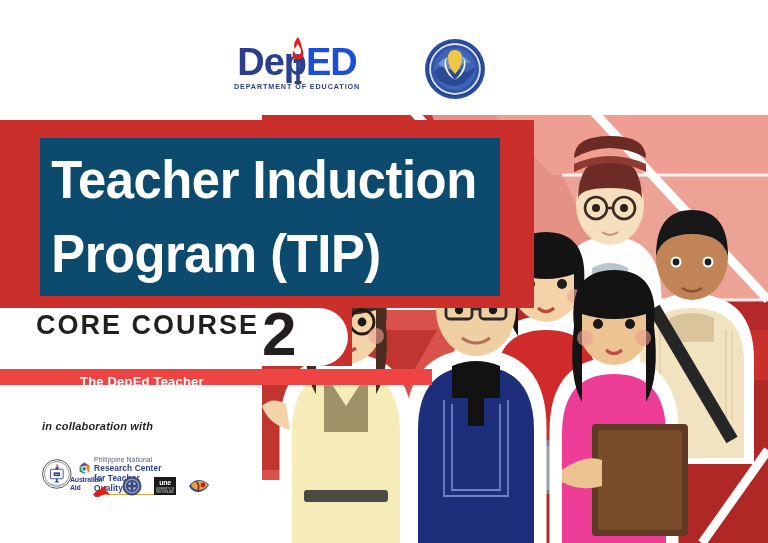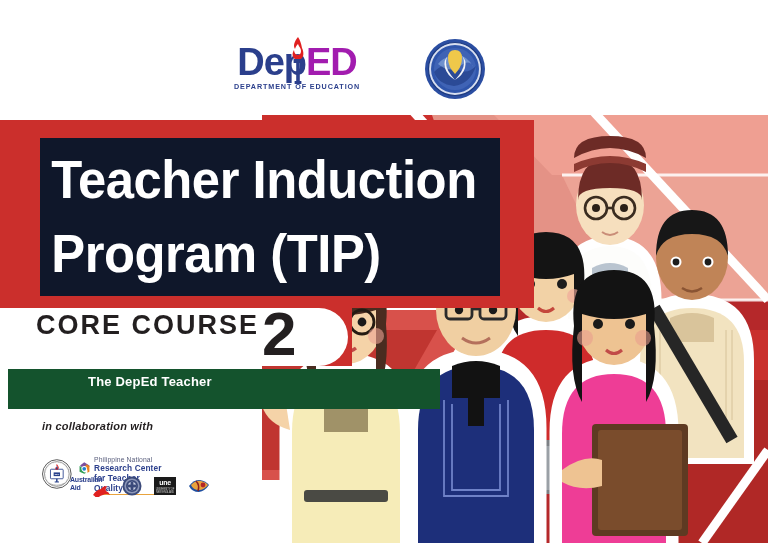--- a/index.html
+++ b/index.html
@@ -31,21 +31,21 @@
   }
   .deped-logo{
     position:absolute;left:222px;top:42px;width:150px;height:56px;
   }
   .deped-word{
     position:relative;height:40px;width:150px;
     font-size:38px;font-weight:bold;letter-spacing:-1px;
     line-height:40px;text-align:center;
   }
   .deped-word .dep{color:#2b3f8c;}
-  .deped-word .ed{color:#a21caf;}
+  .deped-word .ed{color:#1d4ed8;}
   .torch{
     position:absolute;left:68px;top:-6px;width:16px;height:48px;
   }
   .deped-sub{
     position:absolute;left:0;top:40px;width:150px;
     text-align:center;
     font-size:7.2px;font-weight:bold;letter-spacing:.9px;
     color:#2b3f8c;
     font-family:Liberation Sans, sans-serif;
   }
@@ -53,21 +53,21 @@
     position:absolute;left:424px;top:38px;width:62px;height:62px;
   }
 
   
   .red-plate{
     position:absolute;left:0;top:120px;width:534px;height:188px;
     background:#cb2f2c;z-index:20;
   }
   .title-band{
     position:absolute;left:40px;top:138px;width:460px;height:158px;
-    background:#0f172a;z-index:25;
+    background:#0c4a6e;z-index:25;
   }
   .title-band .ln{
     color:#ffffff;
     font-family:"Liberation Sans Narrow","Liberation Sans",sans-serif;
     font-weight:bold;
     font-size:54px;
     line-height:74px;
     letter-spacing:-0.5px;
     padding-left:12px;
     white-space:nowrap;
@@ -91,22 +91,22 @@
     font-weight:bold;font-size:27px;letter-spacing:2px;color:#231f20;
     z-index:26;white-space:nowrap;
   }
   .cc-num{
     position:absolute;left:262px;top:303px;
     font-family:"Liberation Sans Narrow","Liberation Sans",sans-serif;
     font-weight:bold;font-size:62px;line-height:62px;color:#231f20;
     z-index:26;
   }
   .sub-band{
-    position:absolute;left:8px;top:369px;width:432px;height:40px;
-    background:#14532d;z-index:22;
+    position:absolute;left:0;top:369px;width:432px;height:16px;
+    background:#ef4444;z-index:22;
   }
   .sub-band span{
     position:absolute;left:80px;top:5px;
     color:#ffffff;font-size:13px;font-weight:bold;
     letter-spacing:.2px;
   }
 
   
   .collab{
     position:absolute;left:42px;top:420px;z-index:30;

